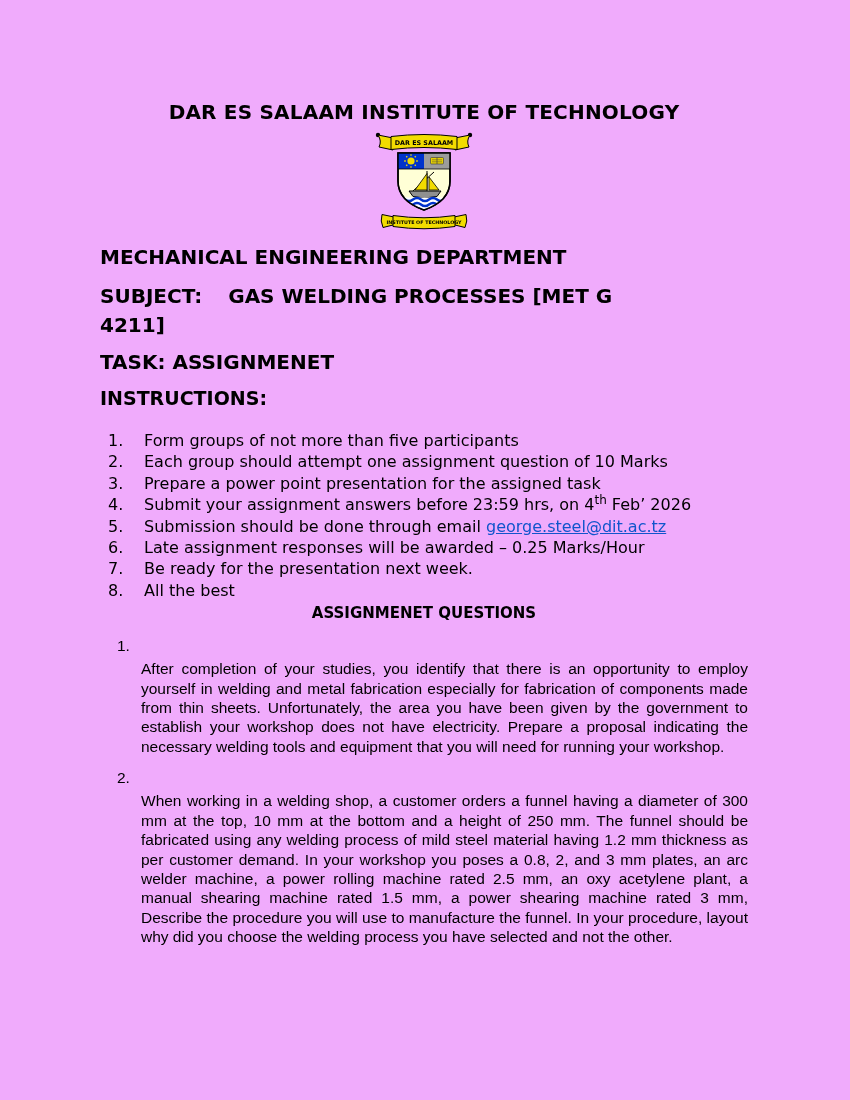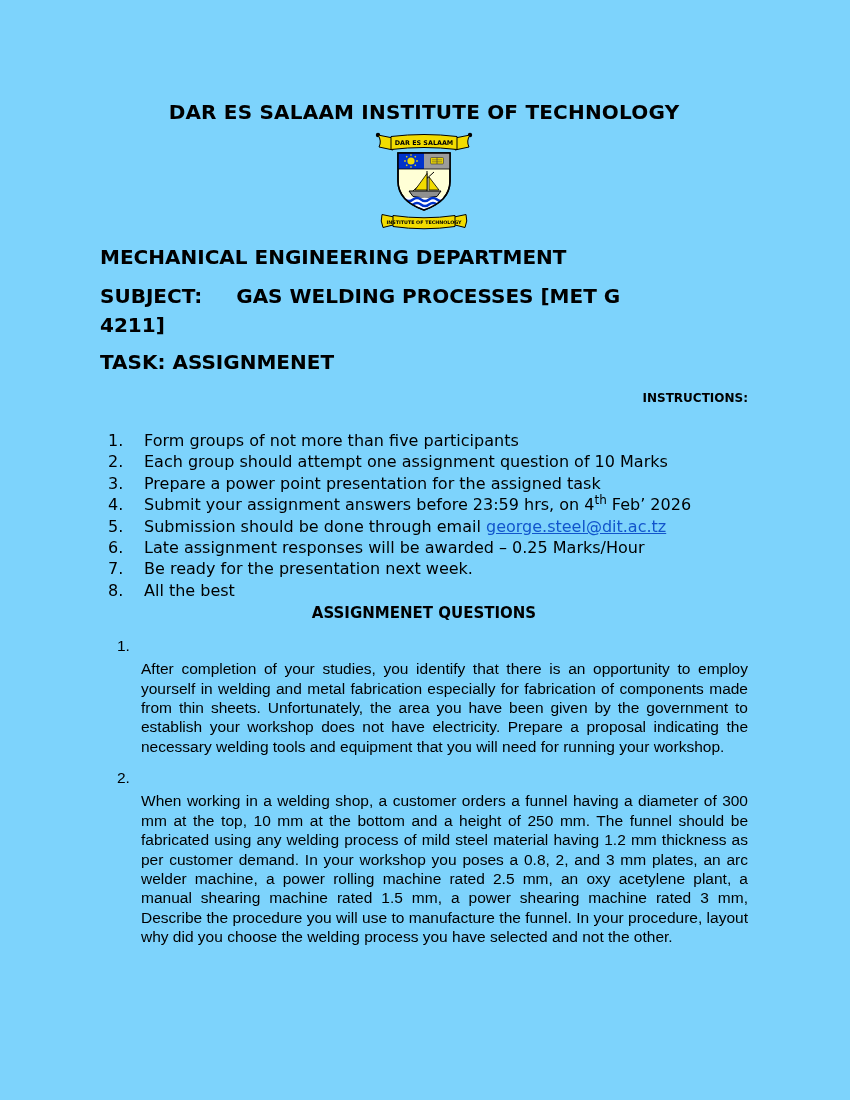--- a/index.html
+++ b/index.html
@@ -1,20 +1,20 @@
 <!DOCTYPE html>
 <html><head>
 <meta charset="utf-8">
 <style>
   html,body { margin:0; padding:0; background:#ffffff; }
   .page {
     position:relative;
     width:850px; height:1100px;
     margin:0 auto;
-    background:#7dd3fc;
+    background:#f0abfc;
     box-sizing:border-box;
     padding:0 102px 0 100px;
     color:#000;
     font-family:"DejaVu Sans","Liberation Sans",sans-serif;
     overflow:hidden;
   }
   .title {
     padding-top:100px;
     margin:0;
     text-align:center;
@@ -26,29 +26,29 @@
   .dept {
     margin:14px 0 0;
     text-align:left;
     font-size:20px; font-weight:bold; line-height:24px;
   }
   .subject {
     margin:13px 0 0;
     font-size:20px; font-weight:bold; line-height:29px;
     width:580px;
   }
-  .subject-label { margin-right:34px; }
+  .subject-label { margin-right:26px; }
   .task, .class {
     margin:10px 0 0;
     font-size:20px; font-weight:bold; line-height:24px;
   }
   .class { margin-top:16px; }
   .inst-head {
     margin:13px 0 0;
-    font-size:12px; font-weight:bold; line-height:22px;text-align:right;
+    font-size:19px; font-weight:bold; line-height:22px;
   }
   .inst-list { margin-top:21px; font-size:16px; line-height:21.4px; }
   .inst-row { display:flex; }
   .inst-num { flex:none; width:44px; padding-left:8px; box-sizing:border-box; }
   .inst-text { flex:1; }
   .email-link { color:#1155cc; text-decoration:underline; cursor:pointer; }
   sup { font-size:12px; line-height:0; }
   .q-head {
     margin:2px 0 0;
     text-align:center;

